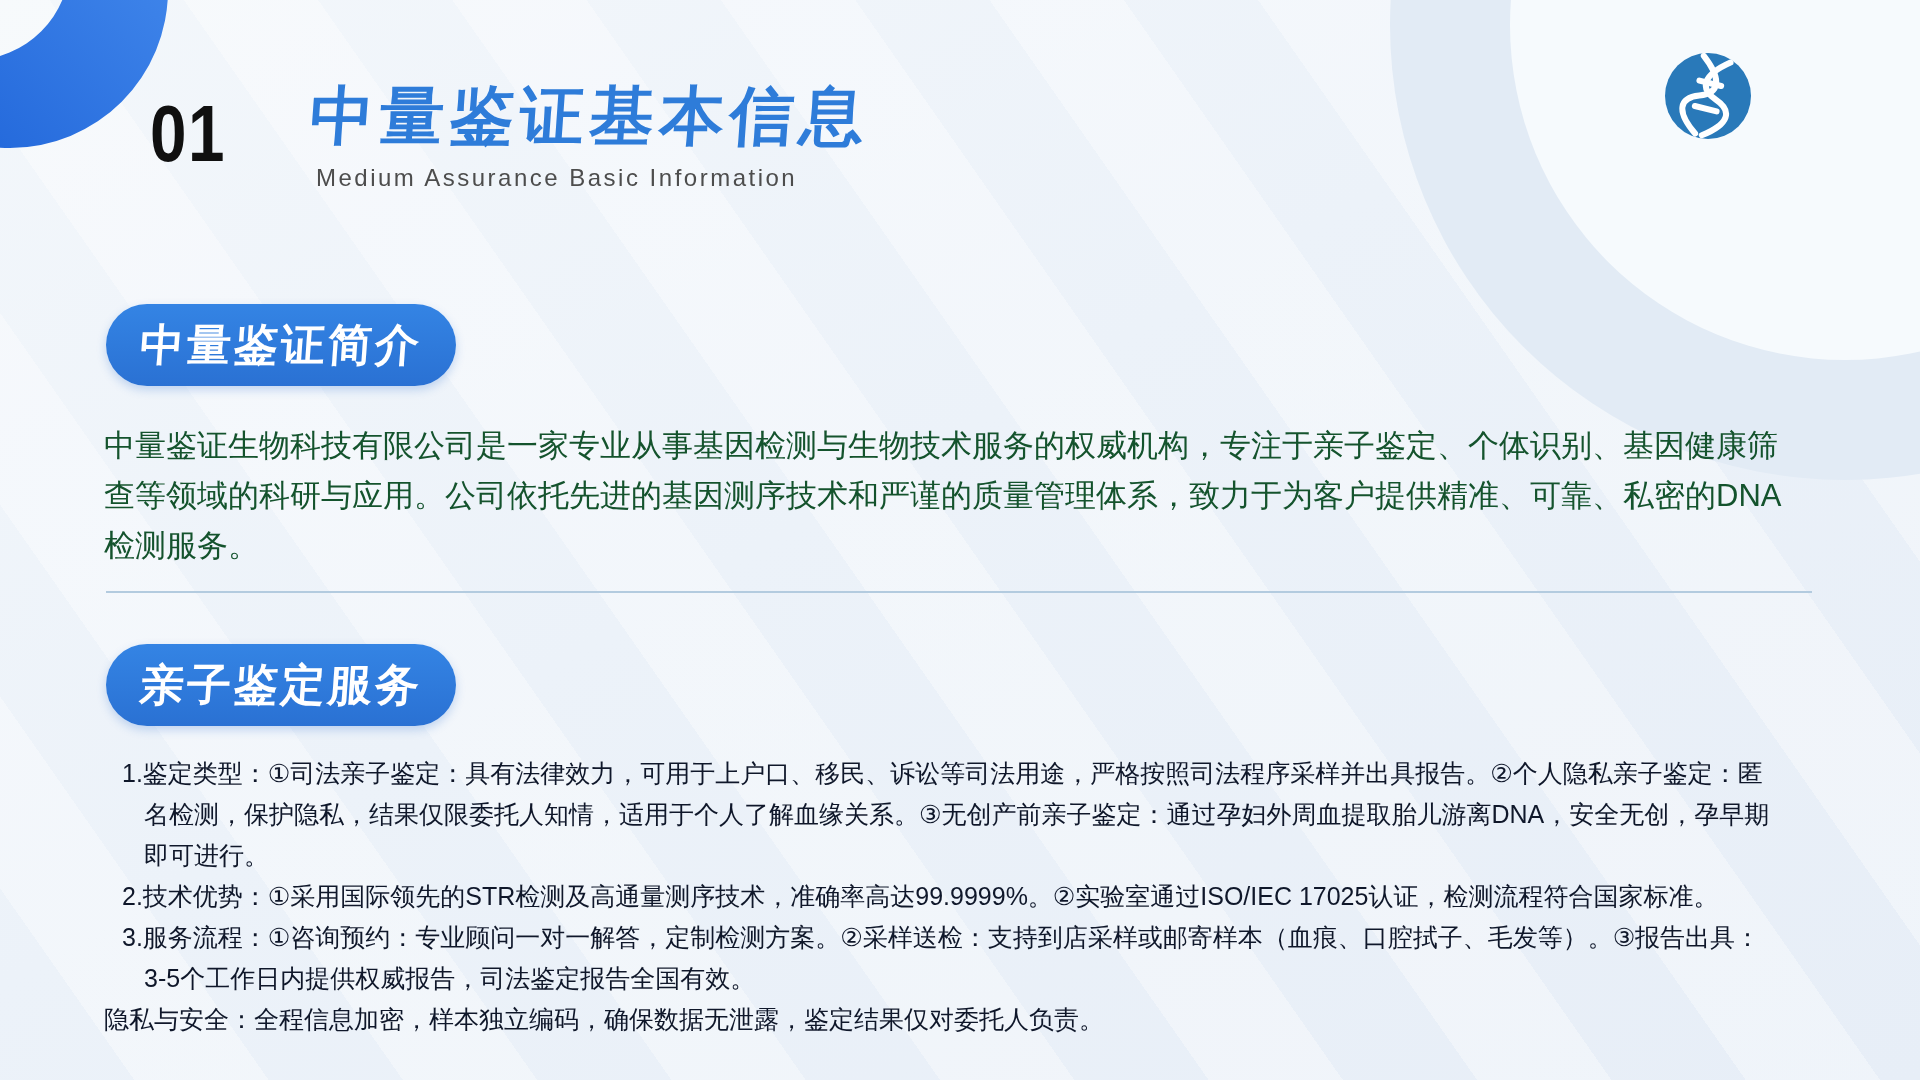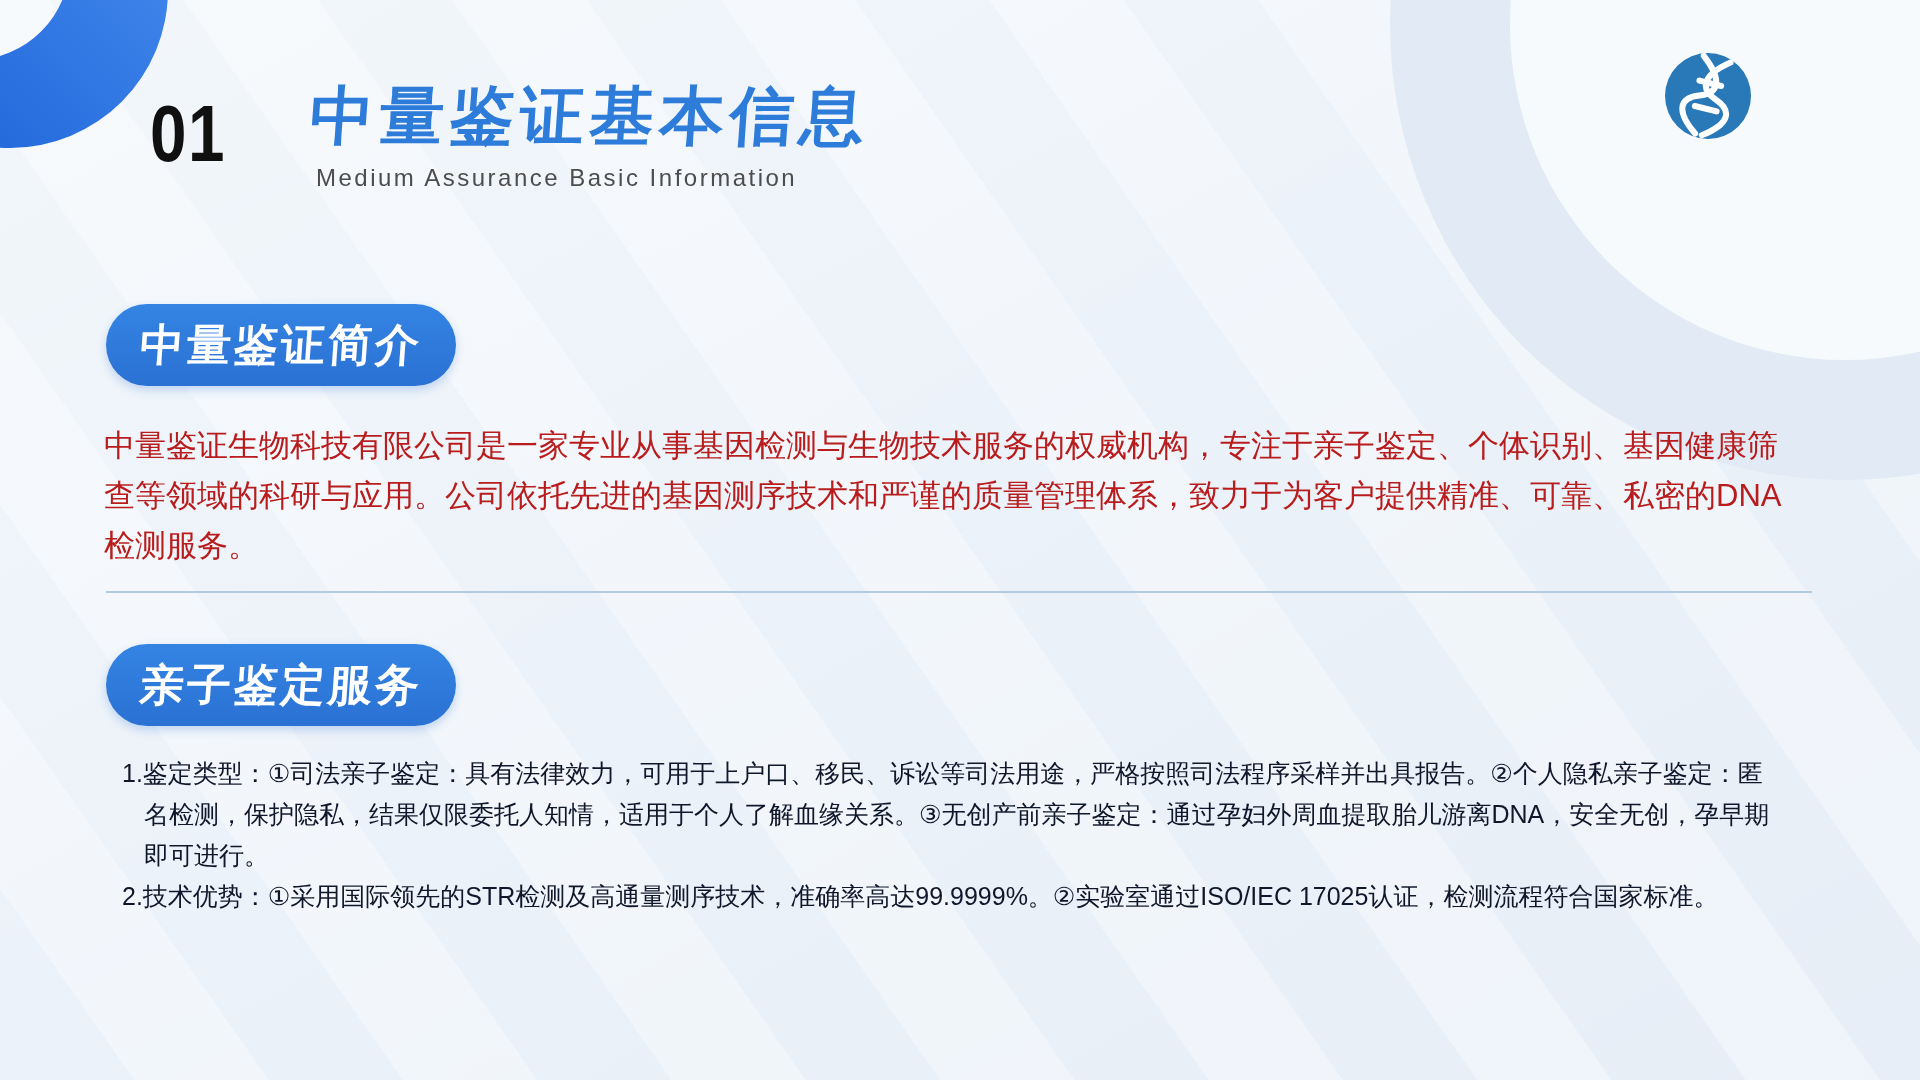--- a/index.html
+++ b/index.html
@@ -41,21 +41,21 @@
   }
   .badge span{
     color:#ffffff;font-size:44px;font-weight:900;letter-spacing:3px;
     transform:skewX(-4deg);line-height:1;
   }
   .badge-intro{top:304px;}
   .badge-services{top:644px;}
   
   .intro-paragraph{
     position:absolute;left:104px;top:421px;width:1720px;
-    font-size:31px;line-height:50px;color:#b91c1c;
+    font-size:31px;line-height:50px;color:#14532d;
     white-space:pre-line;
   }
   .divider{
     position:absolute;left:106px;top:591px;width:1706px;height:2px;
     background:#b3cbdf;
   }
   .services-list{
     position:absolute;left:104px;top:753px;width:1720px;
     font-size:25px;line-height:41px;color:#0f172a;
   }
@@ -107,13 +107,16 @@
 
 <div class="badge badge-services">
   <span>亲子鉴定服务</span>
 </div>
 
 <div class="services-list">
   <div class="service-item">1.鉴定类型：①司法亲子鉴定：具有法律效力，可用于上户口、移民、诉讼等司法用途，严格按照司法程序采样并出具报告。②个人隐私亲子鉴定：匿
 名检测，保护隐私，结果仅限委托人知情，适用于个人了解血缘关系。③无创产前亲子鉴定：通过孕妇外周血提取胎儿游离DNA，安全无创，孕早期
 即可进行。</div>
   <div class="service-item">2.技术优势：①采用国际领先的STR检测及高通量测序技术，准确率高达99.9999%。②实验室通过ISO/IEC 17025认证，检测流程符合国家标准。</div>
+  <div class="service-item">3.服务流程：①咨询预约：专业顾问一对一解答，定制检测方案。②采样送检：支持到店采样或邮寄样本（血痕、口腔拭子、毛发等）。③报告出具：
+3-5个工作日内提供权威报告，司法鉴定报告全国有效。</div>
+  <div class="privacy-note">隐私与安全：全程信息加密，样本独立编码，确保数据无泄露，鉴定结果仅对委托人负责。</div>
 </div>
 
 </body></html>

